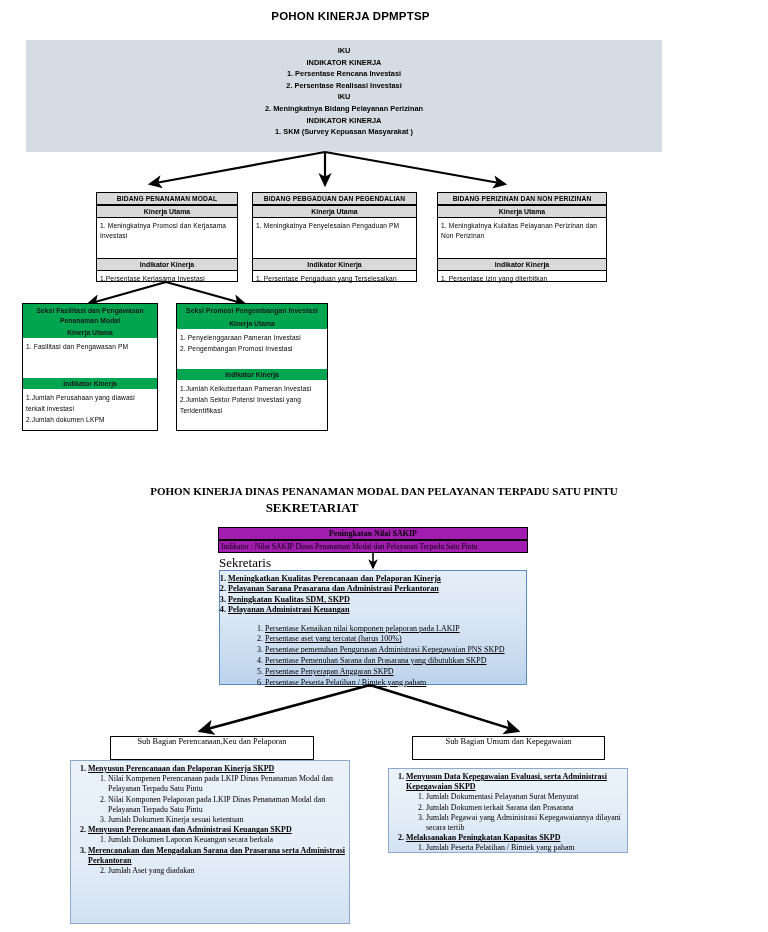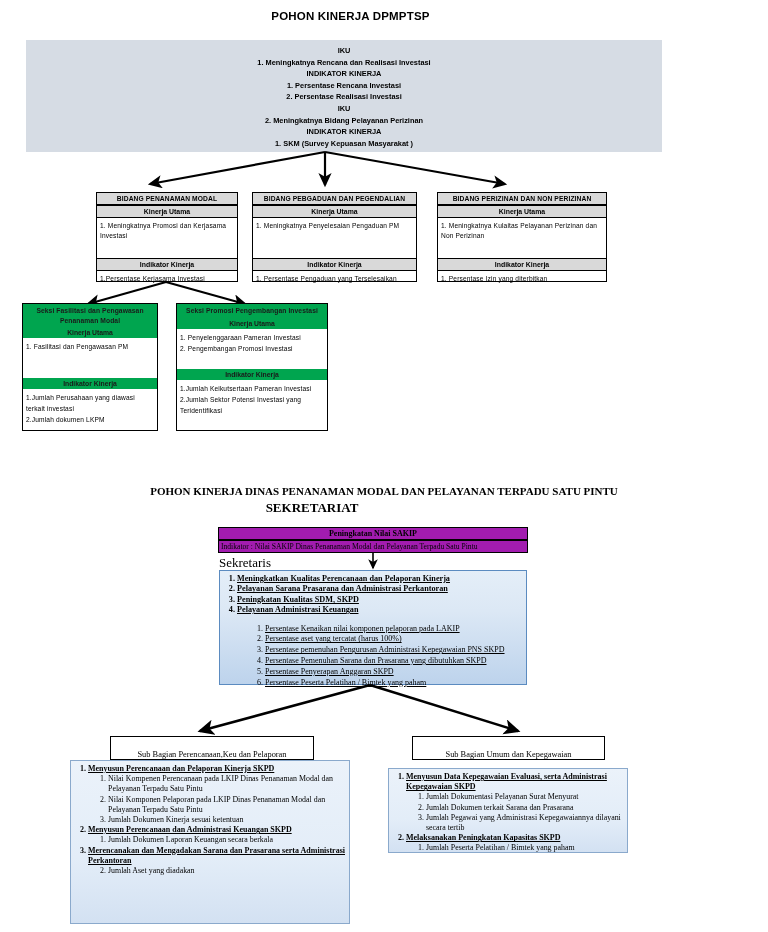--- a/index.html
+++ b/index.html
@@ -152,21 +152,21 @@
   }
 
   #sekretaris-box {
     left: 219px; top: 570px; width: 308px; height: 115px;
     border: 1px solid #5B8BC0;
     background: linear-gradient(to bottom, #E4EEF8 0%, #DCE8F5 35%, #BDD3EC 100%);
     font-family: "Liberation Serif", serif;
   }
   #sekretaris-box ol.lvl1 {
     margin: 3px 0 0 0;
-    padding-left: 17px;
+    padding-left: 8px;
     font-size: 8.2px;
     line-height: 10.4px;
     font-weight: bold;
   }
   #sekretaris-box ol.lvl1 li { text-decoration: underline; }
   #sekretaris-box ol.lvl2 {
     margin: 8px 0 0 0;
     padding-left: 45px;
     font-size: 8px;
     line-height: 10.8px;
@@ -174,21 +174,21 @@
     text-decoration: underline;
   }
 
   .subunit-label {
     position: absolute;
     border: 1.3px solid #000;
     background: #fff;
     text-align: center;
     font-family: "Liberation Serif", serif;
     font-size: 8.4px;
-    display: flex; align-items: flex-end; justify-content: center;
+    display: flex; align-items: flex-start; justify-content: center;
   }
 
   .subunit-box {
     position: absolute;
     border: 1px solid #8AA9CC;
     background: linear-gradient(to bottom, #EBF2FA 0%, #E3EDF8 60%, #D3E1F2 100%);
     font-family: "Liberation Serif", serif;
     overflow: hidden;
   }
   .subunit-box ol.a1 {
@@ -208,21 +208,20 @@
   }
   .subunit-box ol.a2 li { text-decoration: none; }
 </style>
 </head>
 <body>
 
 <div class="abs" id="title-1">POHON KINERJA DPMPTSP</div>
 
 <div class="abs" id="iku-banner">
   <div class="bline">IKU</div>
-  <div class="bline">1. Meningkatnya Rencana dan Realisasi Investasi</div>
   <div class="bline">INDIKATOR KINERJA</div>
   <div class="bline">1. Persentase Rencana Investasi</div>
   <div class="bline">2. Persentase Realisasi Investasi</div>
   <div class="bline">IKU</div>
   <div class="bline">2. Meningkatnya Bidang Pelayanan Perizinan</div>
   <div class="bline">INDIKATOR KINERJA</div>
   <div class="bline">1. SKM (Survey Kepuasan Masyarakat )</div>
 </div>
 
 <svg class="conn" style="left:0; top:150px; width:768px; height:50px;">

